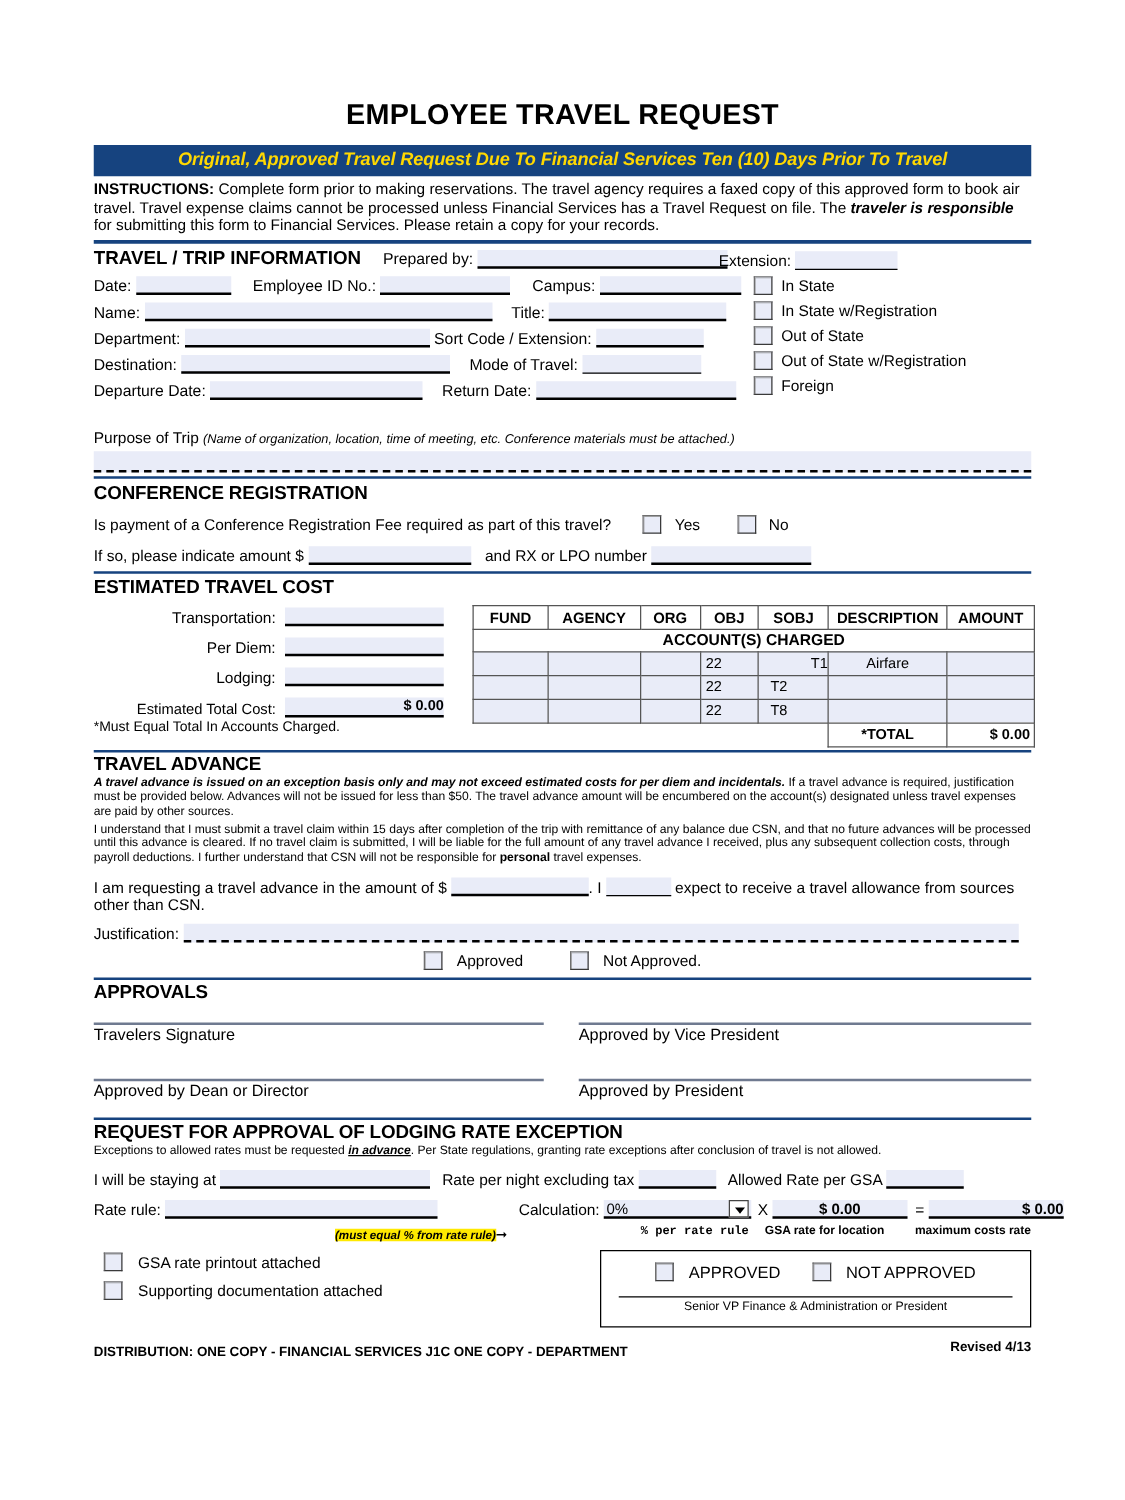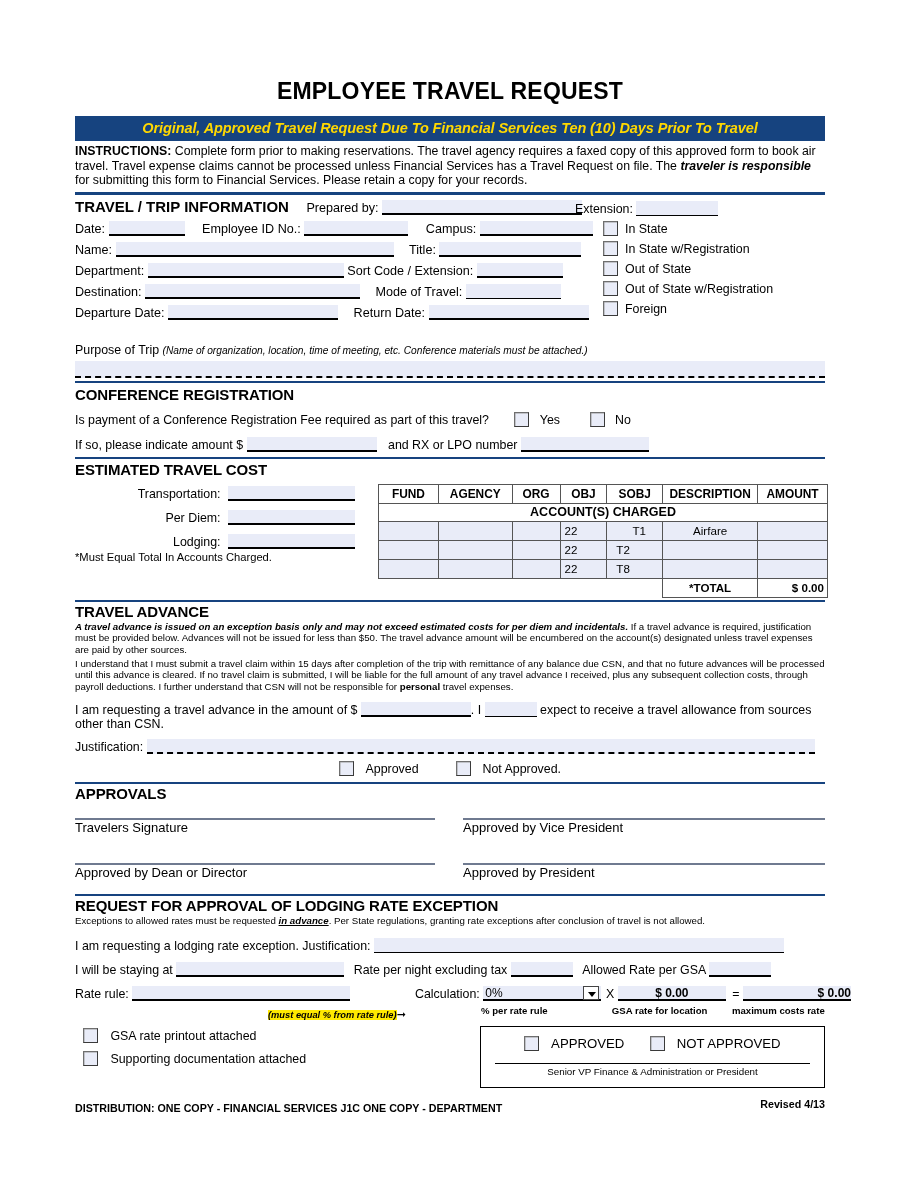--- a/index.html
+++ b/index.html
@@ -221,20 +221,24 @@
         <span class="line" style="width:127px; margin-left:4px"></span>
       </div>
       <div class="r" style="margin-top:9px">
         <span>Per Diem:</span>
         <span class="line" style="width:127px; margin-left:4px"></span>
       </div>
       <div class="r" style="margin-top:9px">
         <span>Lodging:</span>
         <span class="line" style="width:127px; margin-left:4px"></span>
       </div>
+      <div class="r" style="margin-top:9px; font-size:11.8px;">
+        <span>Estimated Total Cost:</span>
+        <span class="line" style="width:127px; margin-left:4px; text-align:right; font-weight:bold; font-size:11.6px; height:16px;">$ 0.00</span>
+      </div>
       <div style="margin-top:2px; font-size:11.2px;">*Must Equal Total In Accounts Charged.</div>
     </div>
 
     <div style="position:absolute; left:303px; top:6px;">
       <table class="acct">
         <tbody>
             <tr>
           <th class="col" style="width:60px">FUND</th>
           <th class="col" style="width:74px">AGENCY</th>
           <th class="col" style="width:48px">ORG</th>
@@ -244,21 +248,21 @@
           <th class="col" style="width:70px">AMOUNT</th>
         </tr>
         <tr>
           <th class="cap" colspan="7">ACCOUNT(S) CHARGED</th>
         </tr>
         <tr>
           <td></td>
           <td></td>
           <td></td>
           <td style="text-align:left; padding-left:4px">22</td>
-          <td style="text-align:center; padding-left:9px">T1</td>
+          <td style="text-align:right; padding-left:9px">T1</td>
           <td>Airfare</td>
           <td></td>
         </tr>
         <tr>
           <td></td>
           <td></td>
           <td></td>
           <td style="text-align:left; padding-left:4px">22</td>
           <td style="text-align:left; padding-left:9px">T2</td>
           <td></td>
@@ -338,24 +342,20 @@
   </div>
 
   <div class="rule-med"></div>
 
   
   <div class="sect-head" style="margin-top:1px">REQUEST FOR APPROVAL OF LODGING RATE EXCEPTION</div>
   <div class="xs" style="margin-top:1px">
     <span>Exceptions to allowed rates must be requested </span><i style="font-weight:bold; text-decoration:underline;">in advance</i><span>.  Per State regulations, granting rate exceptions after conclusion of travel is not allowed.</span>
   </div>
 
-  <div style="margin-top:11px; font-size:12.4px; white-space:nowrap;">
-    <span>I am requesting a lodging rate exception.  Justification:</span>
-    <span class="line thin" style="width:410px"></span>
-  </div>
 
   <div style="margin-top:9px; font-size:12.4px; white-space:nowrap;">
     <span>I will be staying at</span>
     <span class="line" style="width:168px"></span>
     <span style="margin-left:6px">Rate per night excluding tax</span>
     <span class="line" style="width:62px"></span>
     <span style="margin-left:6px">Allowed Rate per GSA</span>
     <span class="line" style="width:62px"></span>
   </div>
 
@@ -371,21 +371,21 @@
     <div style="position:absolute; left:340px; top:0; font-size:12.4px; white-space:nowrap;">
       <span>Calculation:</span>
       <span class="line" style="width:118px; position:relative; text-align:left; padding-left:2px; font-size:12px;">0%</span>
       <span class="ddbtn" style="margin-left:-22px"></span>
       <span style="margin-left:4px">X</span>
       <span class="line" style="width:108px; text-align:center; font-weight:bold; font-size:12px;">$ 0.00</span>
       <span style="margin-left:3px">=</span>
       <span class="line" style="width:108px; text-align:right; font-weight:bold; font-size:12px;">$ 0.00</span>
     </div>
     <div style="position:absolute; left:406px; top:19px; font-size:9.6px; font-weight:bold; white-space:nowrap;">
-      <span style="display:inline-block; width:118px; text-align:left;">% per rate rule</span>
+      <span style="display:inline-block; width:118px; text-align:right;font-family:Liberation Mono, monospace;">% per rate rule</span>
       <span style="display:inline-block; width:116px; text-align:center;">GSA rate for location</span>
       <span style="display:inline-block; width:116px; text-align:center;">maximum costs rate</span>
     </div>
   </div>
 
   
   <div style="position:relative; height:70px; margin-top:4px;">
     <div style="position:absolute; left:8px; top:2px; font-size:12.4px;">
       <div>
         <span class="chk"></span>

